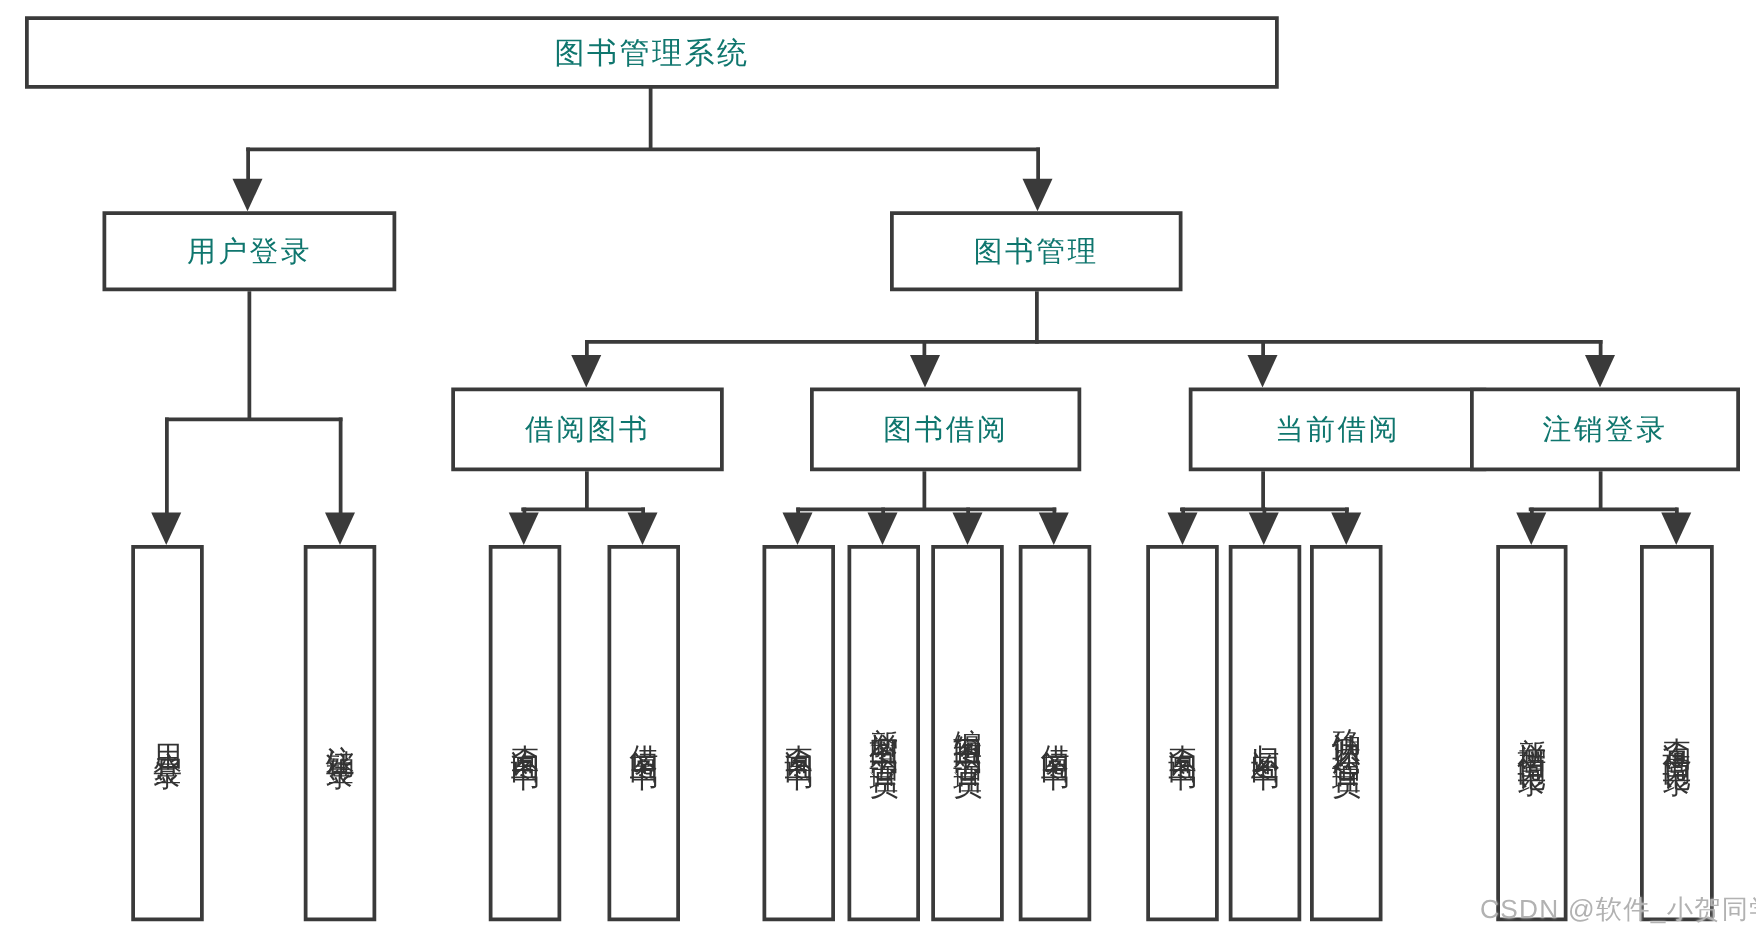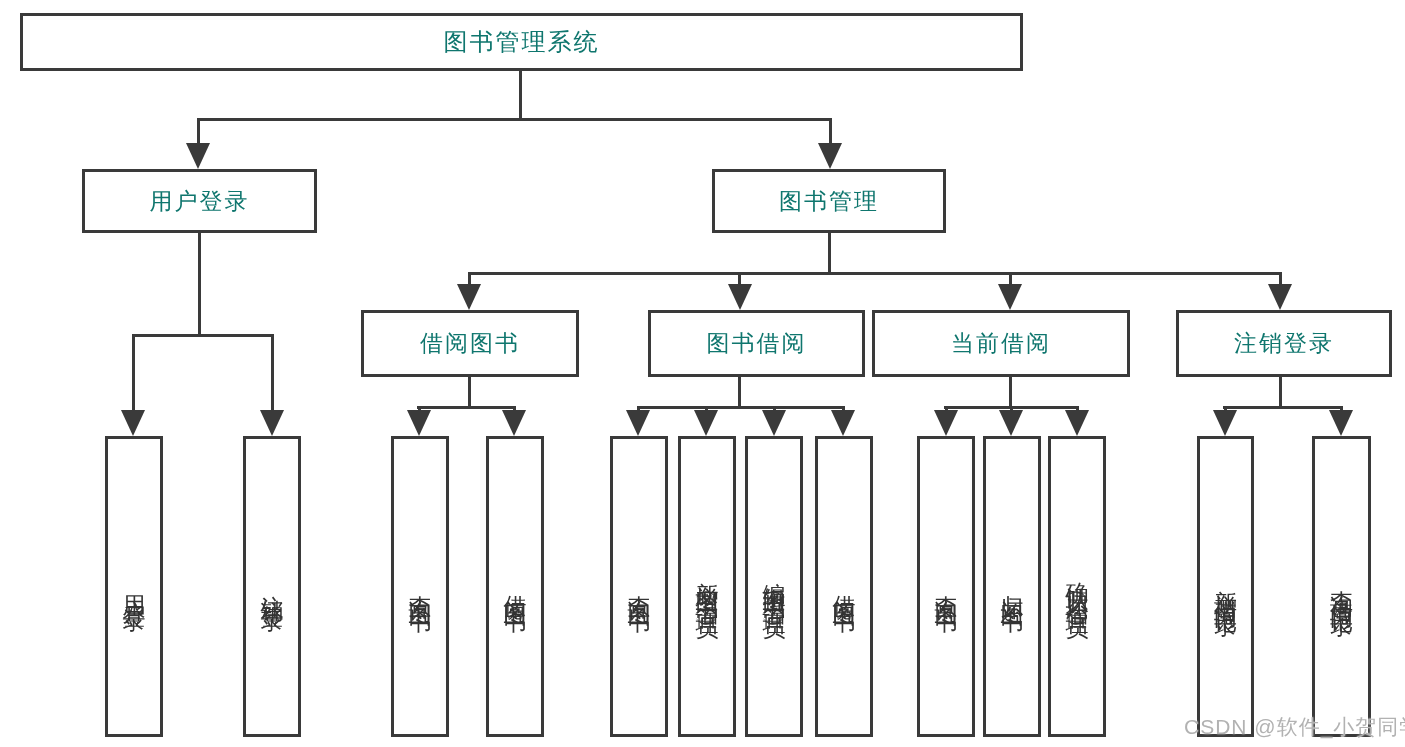--- a/index.html
+++ b/index.html
@@ -100,21 +100,21 @@
   <div class="head" style="left:457px; top:284px;"></div>
   <div class="line" style="left:738px; top:272px; width:3px; height:14px;"></div>
   <div class="head" style="left:728px; top:284px;"></div>
   <div class="line" style="left:1009px; top:272px; width:3px; height:14px;"></div>
   <div class="head" style="left:998px; top:284px;"></div>
   <div class="line" style="left:1279px; top:272px; width:3px; height:14px;"></div>
   <div class="head" style="left:1268px; top:284px;"></div>
 
   <div class="hbox" style="left:361px; top:310px; width:218px; height:67px;">借阅图书</div>
   <div class="hbox" style="left:632px; top:310px; width:217px; height:67px;margin-left:16px;">图书借阅</div>
-  <div class="hbox" style="left:872px; top:310px; width:258px; height:67px;text-align:center;">当前借阅</div>
+  <div class="hbox" style="left:951px; top:310px; width:238px; height:67px;text-align:center;">当前借阅</div>
   <div class="hbox" style="left:1176px; top:310px; width:216px; height:67px;">注销登录</div>
 
   <div class="line" style="left:468px; top:377px; width:3px; height:31px;"></div>
   <div class="line" style="left:417px; top:406px; width:99px; height:3px;"></div>
   <div class="line" style="left:418px; top:406px; width:3px; height:8px;"></div>
   <div class="head" style="left:407px; top:410px;"></div>
   <div class="line" style="left:513px; top:406px; width:3px; height:8px;"></div>
   <div class="head" style="left:502px; top:410px;"></div>
 
   <div class="line" style="left:738px; top:377px; width:3px; height:31px;"></div>

